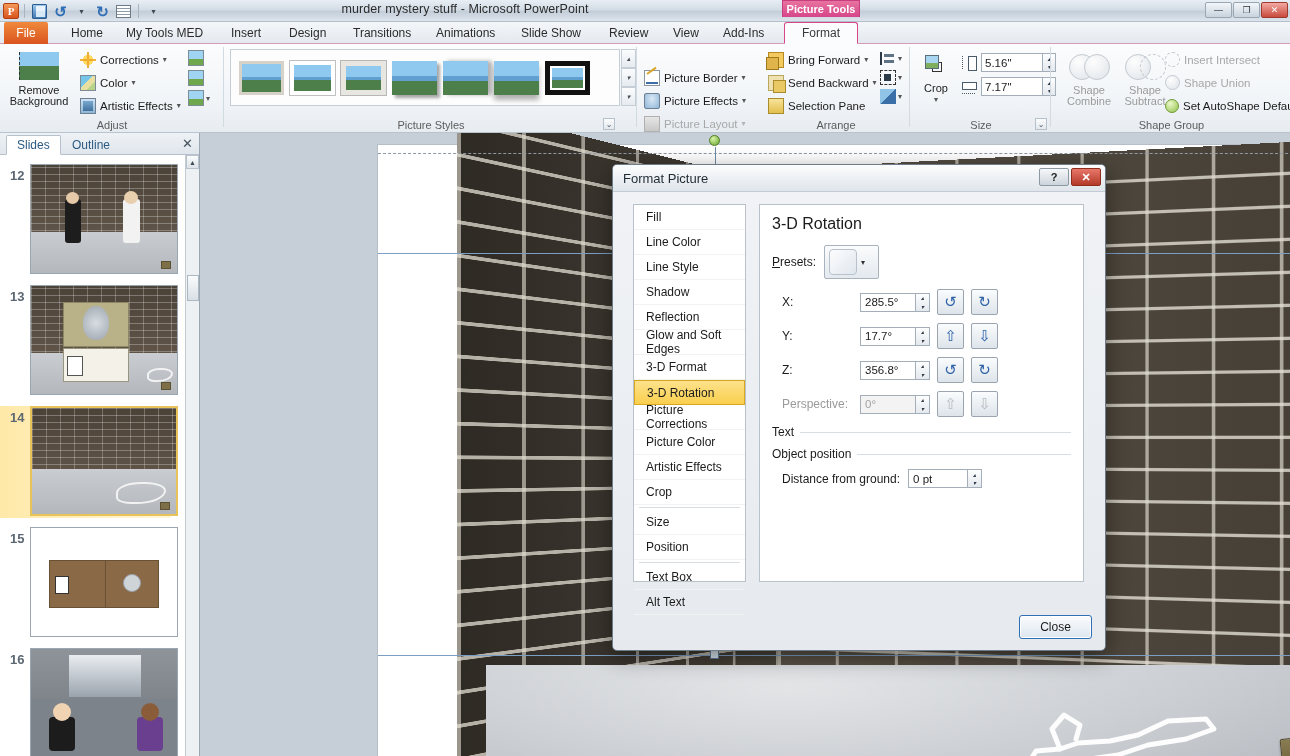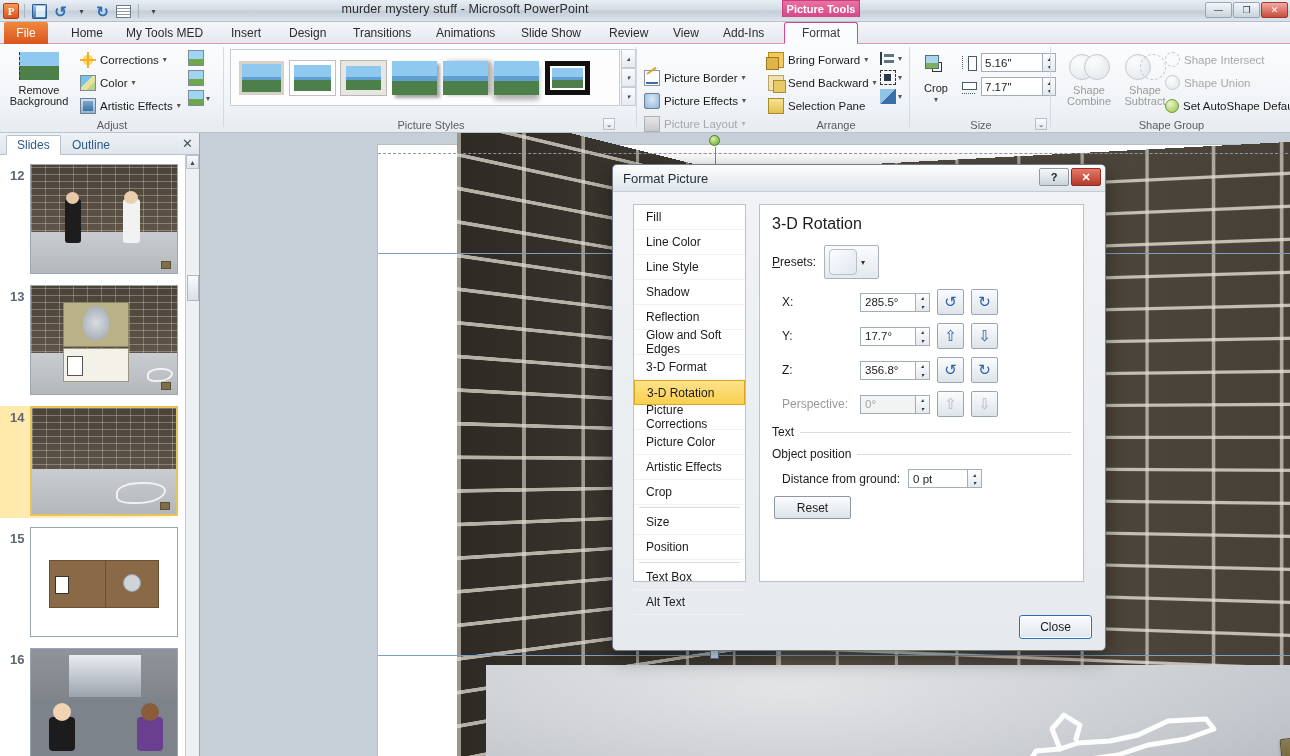--- a/index.html
+++ b/index.html
@@ -512,21 +512,21 @@
       <div class="bigbtn" style="position:absolute;left:62px;top:6px;width:60px;color:#9b9b9b;">
         <span class="glyph">
           <span class="circ-gray"></span><span class="circ-dash" style="margin-left:-11px;"></span>
         </span>
         <span>Shape</span>
         <span>Subtract</span>
       </div>
       <div style="position:absolute;left:112px;top:6px;display:flex;flex-direction:column;gap:4px;">
         <div class="rb-item dim">
           <span class="circ-dash" style="width:15px;height:15px;"></span>
-          <span>Shape Intersect</span>
+          <span>Insert Intersect</span>
         </div>
         <div class="rb-item dim">
           <span class="circ-gray" style="width:15px;height:15px;"></span>
           <span>Shape Union</span>
         </div>
         <div class="rb-item">
           <span class="ball-green"></span>
           <span>Set AutoShape Defau</span>
         </div>
       </div>
@@ -734,21 +734,18 @@
 
       <div class="row" style="padding-left:10px;">
         <span class="lbl" style="margin-right:8px;">Distance from ground:</span>
         <input class="numinput" style="width: 60px;" value="0 pt">
         <span class="sbtns">
             <i>▴</i>
             <i>▾</i>
           </span>
       </div>
 
-      <div class="row" style="padding-left:2px;margin-top:4px;">
-        <span class="resetbtn">Reset</span>
-      </div>
     </div>
 
     <div class="closebtn">Close</div>
   </div>
 
 </div>
 
 </body></html>

